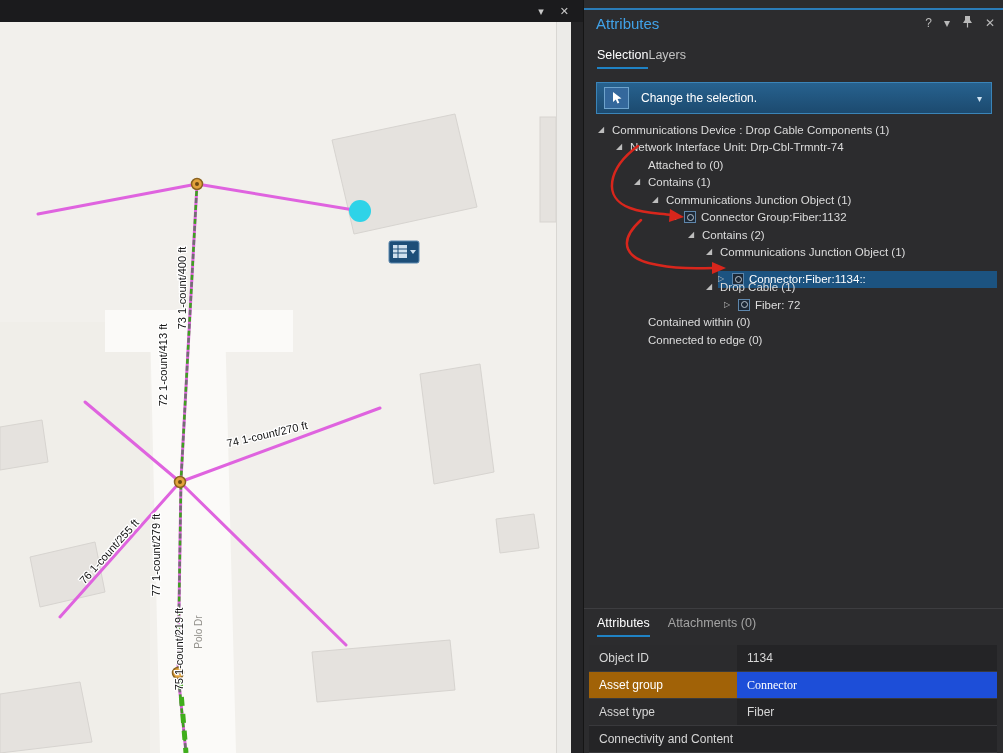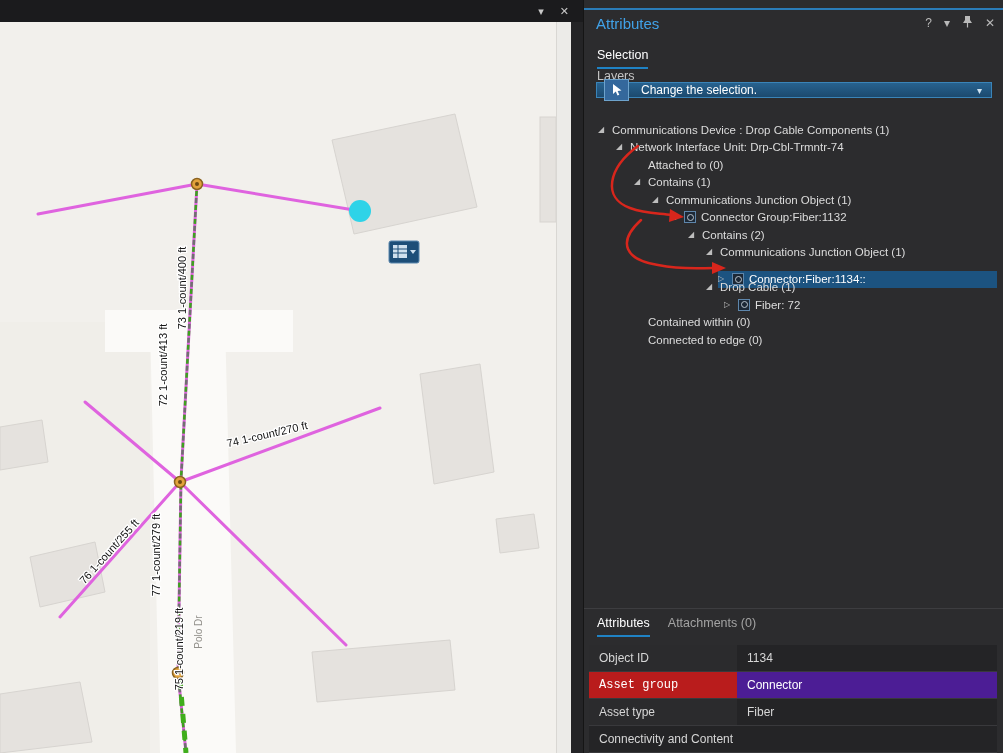--- a/index.html
+++ b/index.html
@@ -28,26 +28,26 @@
     background:#2c2c2e;border-left:1px solid #151515;box-sizing:border-box;color:#dcdcdc;
   }
   .panel-focus-line{position:absolute;left:0;top:8px;width:100%;height:2px;background:#2a7cb8;}
   .panel-header{
     position:absolute;left:12px;right:8px;top:13px;height:20px;
     display:flex;align-items:center;
   }
   .panel-title{color:#41a2e8;font-size:15px;flex:1;}
   .panel-header-icons{display:flex;align-items:center;gap:12px;color:#b9b9b9;font-size:12px;}
   .panel-header-icons span{cursor:default;}
-  .panel-tabs{position:absolute;left:13px;top:48px;display:flex;font-size:12.5px;flex-direction:column;}
+  .panel-tabs{position:absolute;left:13px;top:48px;display:flex;font-size:12.5px;}
   .ptab{color:#c4c4c4;padding-bottom:5px;cursor:default;}
   .ptab.active{color:#ffffff;border-bottom:2px solid #1f82c4;}
   
   .banner{
-    position:absolute;left:12px;right:11px;top:82px;height:16px;
+    position:absolute;left:12px;right:11px;top:82px;height:32px;
     background:linear-gradient(#27628f,#1c4a6f);border:1px solid #3a84b8;
     display:flex;align-items:center;box-sizing:border-box;cursor:default;
   }
   .banner-icon{
     width:25px;height:22px;margin-left:7px;background:#34689c;border:1px solid #6ea3cc;
     display:flex;align-items:center;justify-content:center;box-sizing:border-box;
   }
   .banner-label{color:#ffffff;font-size:12px;margin-left:12px;flex:1;}
   .banner-caret{color:#cfe3f2;font-size:10px;margin-right:9px;}
   
@@ -61,22 +61,22 @@
   
   .bottom-sep{position:absolute;left:0;right:0;top:608px;height:1px;background:#3d3d40;}
   .bottom-tabs{position:absolute;left:13px;top:616px;display:flex;gap:18px;font-size:12.5px;}
   .btab{color:#a3a3a3;padding-bottom:5px;cursor:default;}
   .btab.active{color:#ffffff;border-bottom:2px solid #1f82c4;}
   
   .attr-table{position:absolute;left:5px;right:6px;top:645px;}
   .arow{display:flex;height:27px;border-bottom:1px solid #39393c;box-sizing:border-box;font-size:12px;cursor:default;justify-content:center;}
   .cell-label{width:148px;background:#2b2b2d;display:flex;align-items:center;padding-left:10px;box-sizing:border-box;color:#d6d6d6;}
   .cell-value{flex:1;background:#242426;display:flex;align-items:center;padding-left:10px;box-sizing:border-box;color:#d6d6d6;}
-  .arow.highlight .cell-label{background:#b91c1c;color:#ffffff;font-family:Liberation Mono, monospace;}
-  .arow.highlight .cell-value{background:#4c1d95;color:#ffffff;}
+  .arow.highlight .cell-label{background:#a16207;color:#ffffff;}
+  .arow.highlight .cell-value{background:#1d4ed8;color:#ffffff;font-family:Liberation Serif, serif;}
   
   .annotation-overlay{position:absolute;left:0;top:0;width:1003px;height:753px;pointer-events:none;z-index:20;}
 </style>
 </head>
 <body>
 
 <div class="map-pane">
   <div class="map-titlebar">
     <span>▾</span>
     <span>✕</span>

